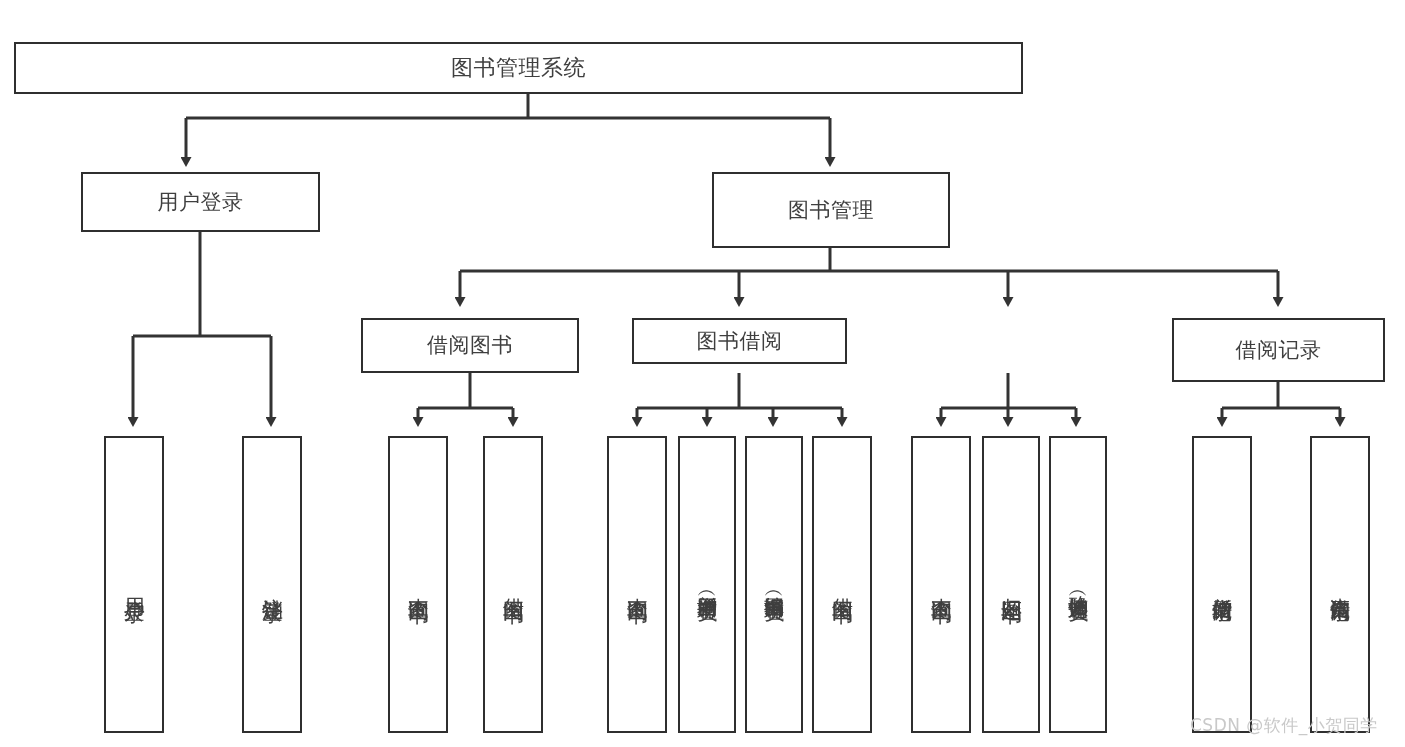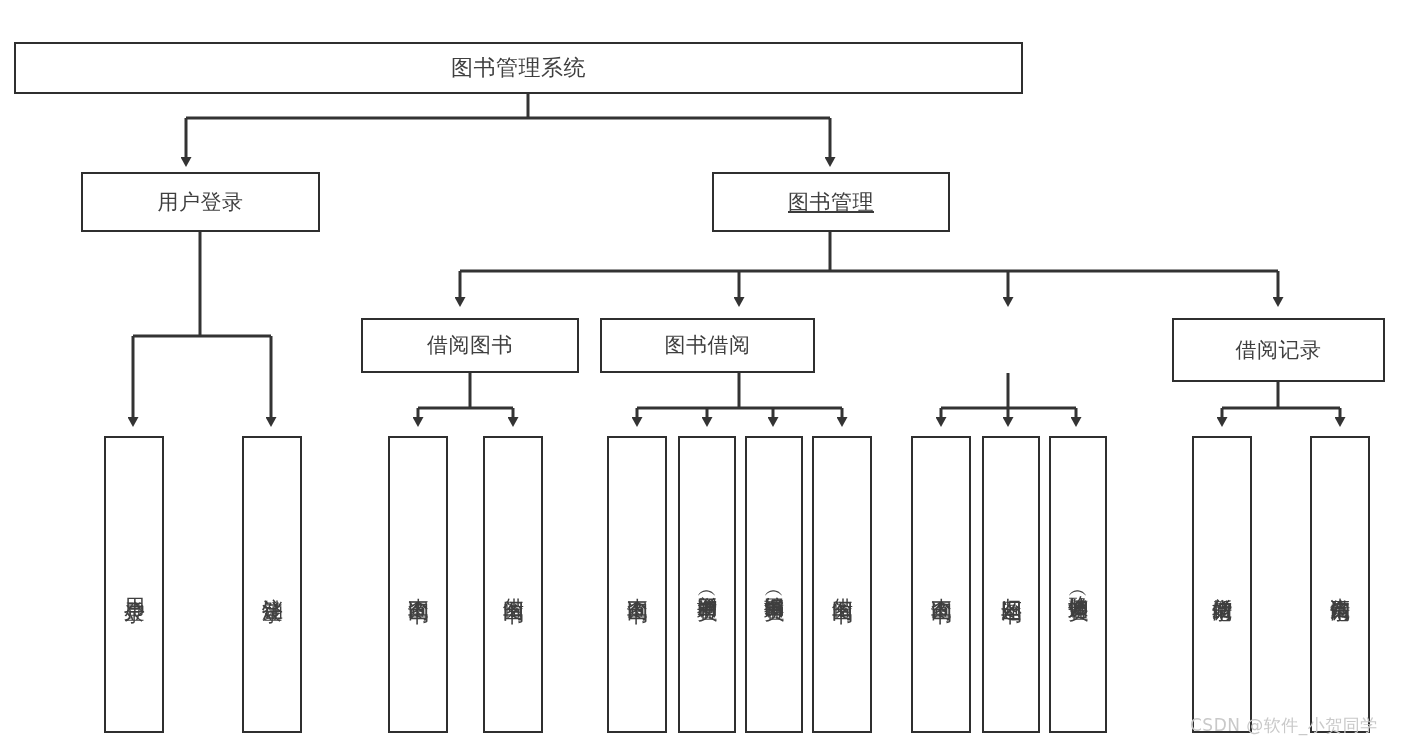--- a/index.html
+++ b/index.html
@@ -133,29 +133,29 @@
   </svg>
 
   <div class="node horiz root" style="left:14px; top:14px; width:1009px; height:52px;margin-top:28px;">
     <span class="label">图书管理系统</span>
   </div>
 
   <div class="node horiz" style="left:81px; top:172px; width:239px; height:60px;">
     <span class="label">用户登录</span>
   </div>
 
-  <div class="node horiz" style="left:712px; top:172px; width:238px; height:60px;text-decoration:underline;">
+  <div class="node horiz" style="left:712px; top:172px; width:238px; height:76px;">
     <span class="label">图书管理</span>
   </div>
 
   <div class="node horiz" style="left:361px; top:318px; width:218px; height:55px;">
     <span class="label">借阅图书</span>
   </div>
 
-  <div class="node horiz" style="left:600px; top:318px; width:215px; height:55px;">
+  <div class="node horiz" style="left:632px; top:318px; width:215px; height:46px;">
     <span class="label">图书借阅</span>
   </div>
 
 
   <div class="node horiz" style="left:1172px; top:318px; width:213px; height:64px;">
     <span class="label">借阅记录</span>
   </div>
 
   <div class="node vert" style="left:104px; top:436px; width:60px; height:297px;">
     <span class="label">用户登录</span>

